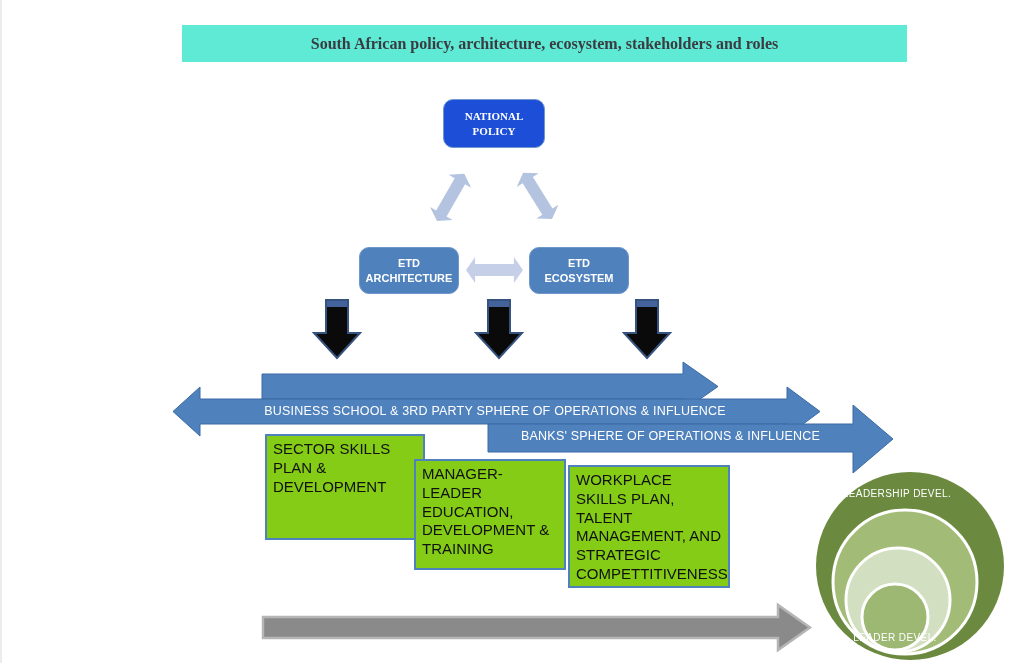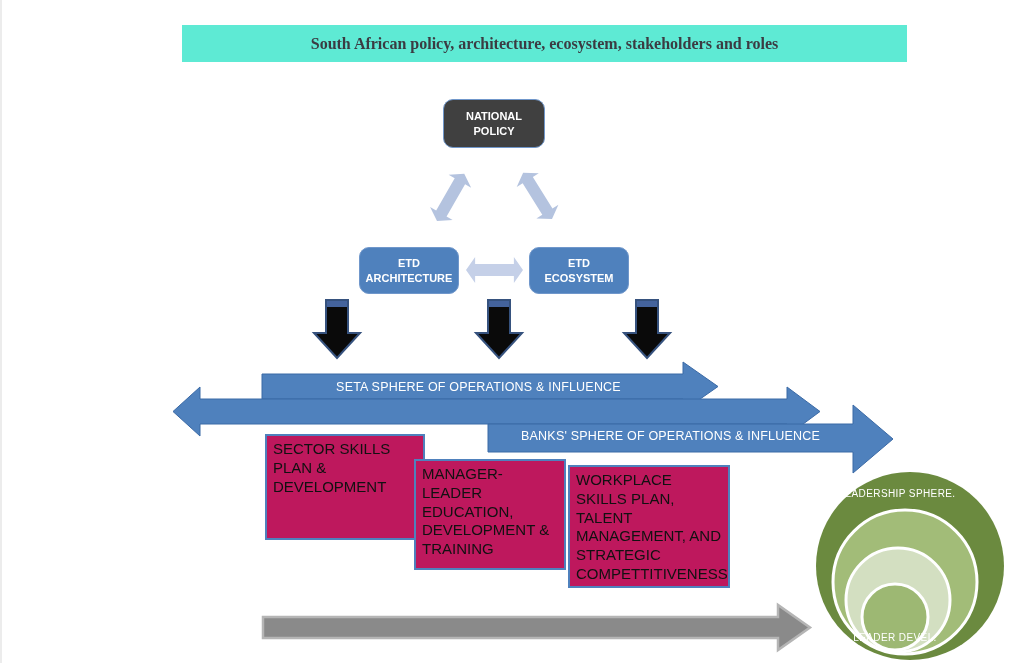--- a/index.html
+++ b/index.html
@@ -23,21 +23,21 @@
   .node-arch{left:359px;top:247px;width:100px;height:47px;}
   .node-eco{left:529px;top:247px;width:100px;height:47px;}
   .banner-label{
     position:absolute;color:#ffffff;font-size:12.5px;letter-spacing:0.2px;
     text-align:center;white-space:nowrap;
   }
   .banner-seta-label{left:262px;top:380px;width:433px;}
   .banner-business-label{left:200px;top:404px;width:590px;}
   .banner-banks-label{left:488px;top:429px;width:365px;}
   .wbox{
-    position:absolute;background:#be185d;border:2px solid #4f81bd;box-sizing:border-box;
+    position:absolute;background:#84cc16;border:2px solid #4f81bd;box-sizing:border-box;
     color:#111111;font-size:15px;line-height:1.25;padding:4px 6px;
   }
   .wbox-sector{left:265px;top:434px;width:160px;height:106px;}
   .wbox-manager{left:414px;top:459px;width:152px;height:111px;}
   .wbox-workplace{left:568px;top:465px;width:162px;height:123px;}
   .circle-label{
     position:absolute;color:#ffffff;text-align:center;font-size:10px;letter-spacing:0.4px;white-space:nowrap;
   }
   .circle-label-outer{left:817px;top:488px;width:160px;}
   .circle-label-inner{left:840px;top:632px;width:110px;}
@@ -83,33 +83,33 @@
     <circle cx="910" cy="566" r="94" fill="#6b8a3f"></circle>
     <circle cx="905" cy="582" r="72" stroke-width="3" fill="#a2bc78" stroke="#ffffff"></circle>
     <circle cx="898" cy="600" r="52" stroke-width="3" fill="#d3dfc1" stroke="#ffffff"></circle>
     <circle cx="895" cy="617" r="33" stroke-width="3" fill="#9db873" stroke="#ffffff"></circle>
   </svg>
 
   <div class="title-bar" style="background-color: #5eead4; color: rgb(59, 59, 66);">
     <span>South African policy, architecture, ecosystem, stakeholders and roles</span>
   </div>
 
-  <div class="node node-national" style="background-color: #404040;">
+  <div class="node node-national" style="background-color: #1d4ed8; font-family: Liberation Serif, serif;">
     <span>NATIONAL POLICY</span>
   </div>
   <div class="node node-arch" style="background-color: rgb(79, 129, 189);">
     <span>ETD ARCHITECTURE</span>
   </div>
   <div class="node node-eco" style="background-color: rgb(79, 129, 189);">
     <span>ETD ECOSYSTEM</span>
   </div>
 
-  <div class="banner-label banner-seta-label">SETA SPHERE OF OPERATIONS &amp; INFLUENCE</div>
+  <div class="banner-label banner-business-label">BUSINESS SCHOOL &amp; 3RD PARTY SPHERE OF OPERATIONS &amp; INFLUENCE</div>
   <div class="banner-label banner-banks-label">BANKS' SPHERE OF OPERATIONS &amp; INFLUENCE</div>
 
   <div class="wbox wbox-sector">SECTOR SKILLS PLAN &amp; DEVELOPMENT</div>
   <div class="wbox wbox-manager">MANAGER-LEADER EDUCATION, DEVELOPMENT &amp; TRAINING</div>
   <div class="wbox wbox-workplace">WORKPLACE SKILLS PLAN, TALENT MANAGEMENT, AND STRATEGIC COMPETTITIVENESS</div>
 
-  <div class="circle-label circle-label-outer">LEADERSHIP SPHERE.</div>
+  <div class="circle-label circle-label-outer">LEADERSHIP DEVEL.</div>
   <div class="circle-label circle-label-inner">LEADER DEVEL.</div>
 
 </div>
 
 </body></html>

